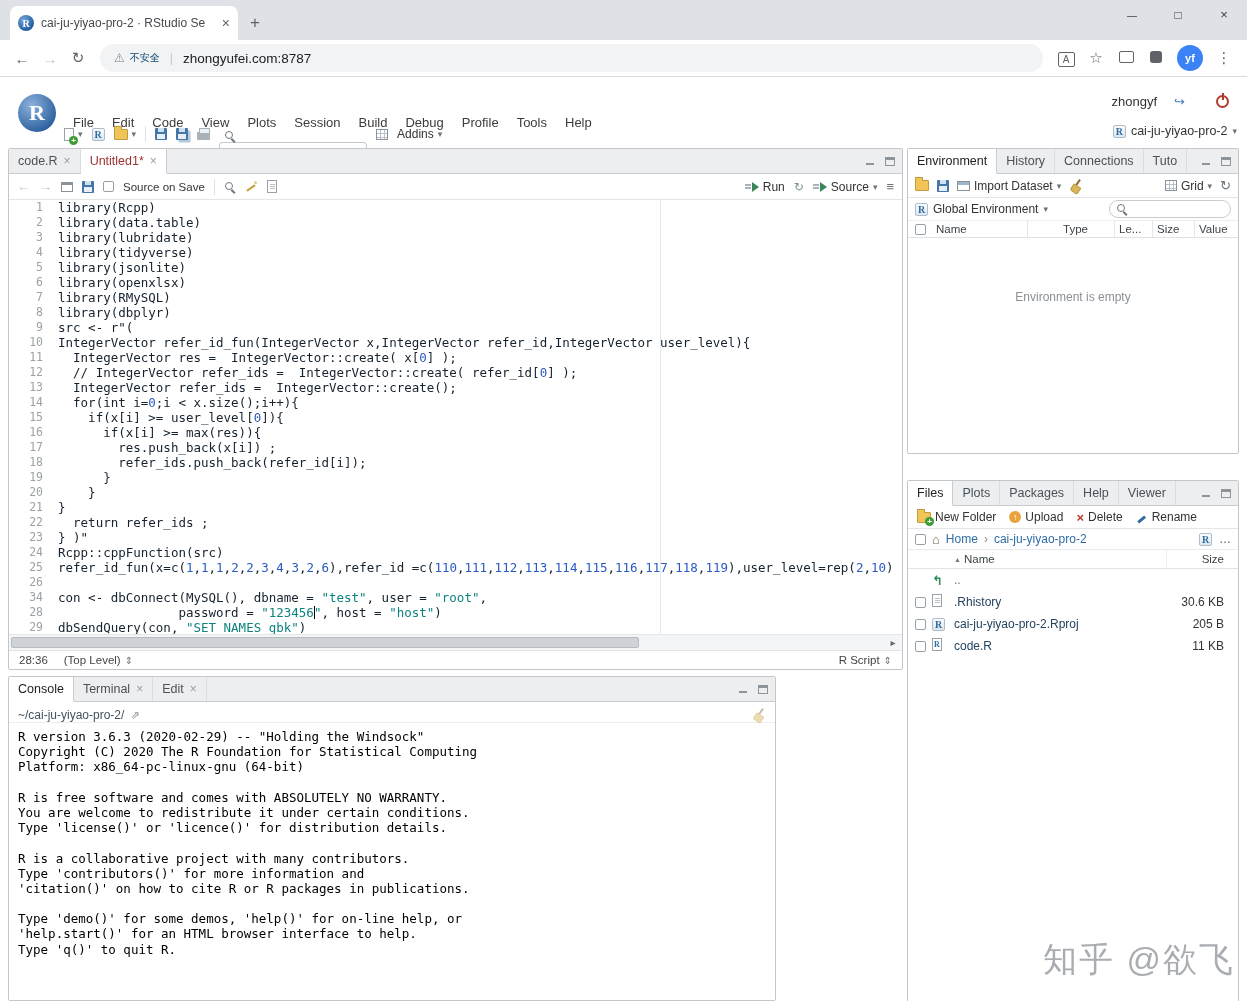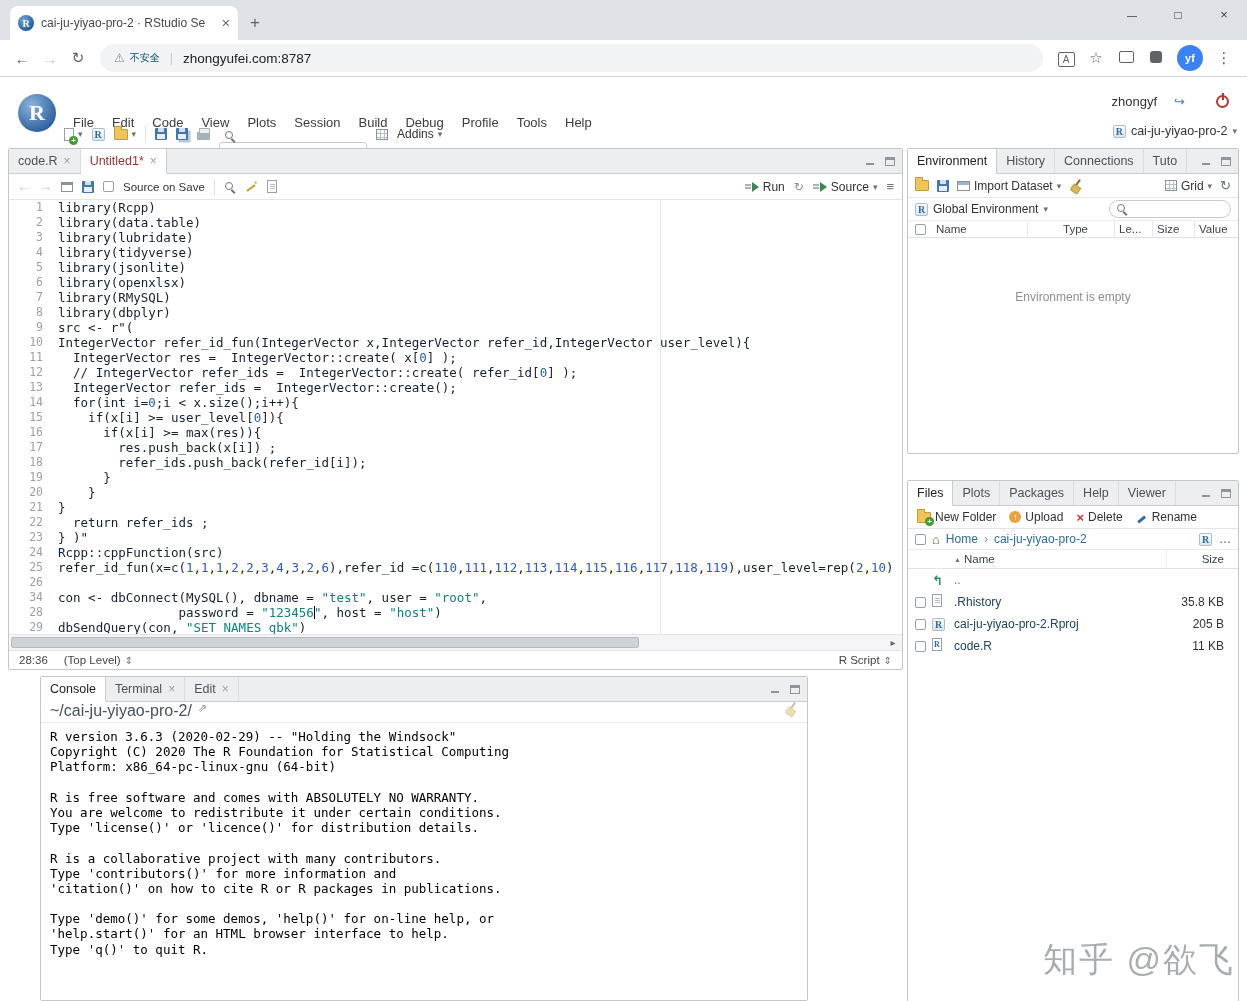--- a/index.html
+++ b/index.html
@@ -195,22 +195,22 @@
   .src-hscroll .thumb { position:absolute; left:2px; top:2px; height:11px; width:628px;
                         background:#cfd2d6; border:1px solid #b7bbc0; border-radius:2px; }
   .src-hscroll .sb-btn { position:absolute; right:2px; top:1px; width:14px; height:14px; text-align:center;
                          line-height:13px; }
   .src-status { height:19px; border-top:1px solid #e3e5e8; display:flex; align-items:center;
                 padding:0 10px; gap:16px; font-size:11.5px; color:#444; flex:none; }
   .src-status .grp { display:flex; align-items:center; gap:4px; }
   .src-status .right { margin-left:auto; }
 
   
-  #pane-console { left:8px; top:676px; width:768px; height:325px;margin-left:32px; }
-  .con-path { height:21px; display:flex; align-items:flex-start; gap:6px; padding:0 9px; font-size:16px;
+  #pane-console { left:8px; top:676px; width:768px; height:325px; }
+  .con-path { height:21px; display:flex; align-items:flex-end; gap:6px; padding:0 9px; font-size:12px;
               color:#44525e; border-bottom:1px solid #ebedef; flex:none; }
   .con-path .i-broom { opacity:.45; margin-left:auto; }
   .con-output { flex:1; padding:6px 0 0 9px; overflow:hidden; }
   .con-line { height:15.2px; line-height:15.2px; font-size:12.5px; white-space:pre; color:#000;
               font-family:"DejaVu Sans Mono","Liberation Mono",monospace; }
 
   
   #pane-environment { left:907px; top:148px; width:332px; height:306px; }
   .env-toolbar { height:24px; border-bottom:1px solid #e3e5e8; display:flex; align-items:center;
                  gap:8px; padding:0 7px; flex:none; }
@@ -625,21 +625,21 @@
         <span class="icn-col"><span class="icn g-updir"></span></span>
         <span class="fname dim">..</span>
         <span class="fsize"></span>
       </div>
       <div class="frow">
         <span class="cb-col">
           <span class="cb"></span>
         </span>
         <span class="icn-col"><span class="icn i-filedoc"></span></span>
         <span class="fname">.Rhistory</span>
-        <span class="fsize">35.8 KB</span>
+        <span class="fsize">30.6 KB</span>
       </div>
       <div class="frow">
         <span class="cb-col">
           <span class="cb"></span>
         </span>
         <span class="icn-col"><span class="icn i-rcube"></span></span>
         <span class="fname">cai-ju-yiyao-pro-2.Rproj</span>
         <span class="fsize">205 B</span>
       </div>
       <div class="frow">

